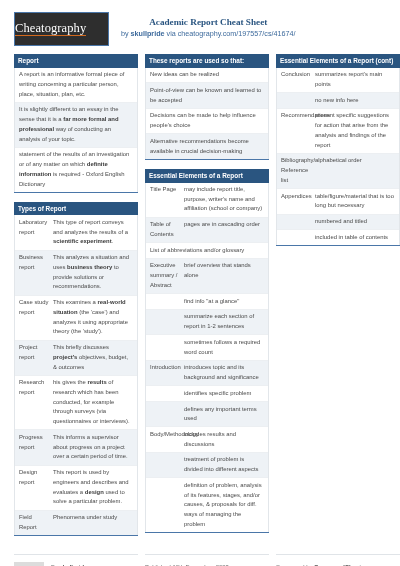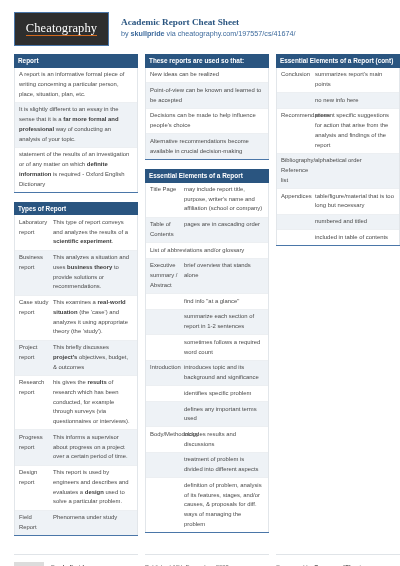--- a/index.html
+++ b/index.html
@@ -9,29 +9,29 @@
     font-family: "Liberation Sans", sans-serif;
     overflow: hidden;
   }
   .page { width: 400px; height: 566px; position: relative; padding: 0 10px; }
 
   
   .header { display: flex; align-items: flex-start; padding: 12px 0 8px 4px; }
   .logo-box {
     width: 95px; height: 34px; background: #2e2e2e;
     border: 1px solid #4a76a8;
-    display: flex; align-items: center; justify-content: center;
+    display: flex; align-items: center; justify-content: flex-start;
     flex: 0 0 auto;
   }
   .logo-text {
     font-family: "Liberation Serif", serif;
     color: #ffffff; font-size: 12.5px; letter-spacing: .1px;
     border-bottom: 1.6px solid #d2691e; padding-bottom: 1px; line-height: 1;
   }
-  .title-block { margin-left: 12px; padding-top: 4px; }
+  .title-block { margin-left: 12px; padding-top: 4px; text-align: center; }
   .sheet-title {
     font-family: "Liberation Serif", serif;
     color: #2a5580; font-size: 9.2px; font-weight: bold; line-height: 1.35;
   }
   .sheet-sub {
     font-family: Liberation Sans, sans-serif;
     color: #3d6a9c; font-size: 7.2px; line-height: 1.4; margin-top: 1px;
   }
   .sheet-sub .author { font-weight: bold; }
 

